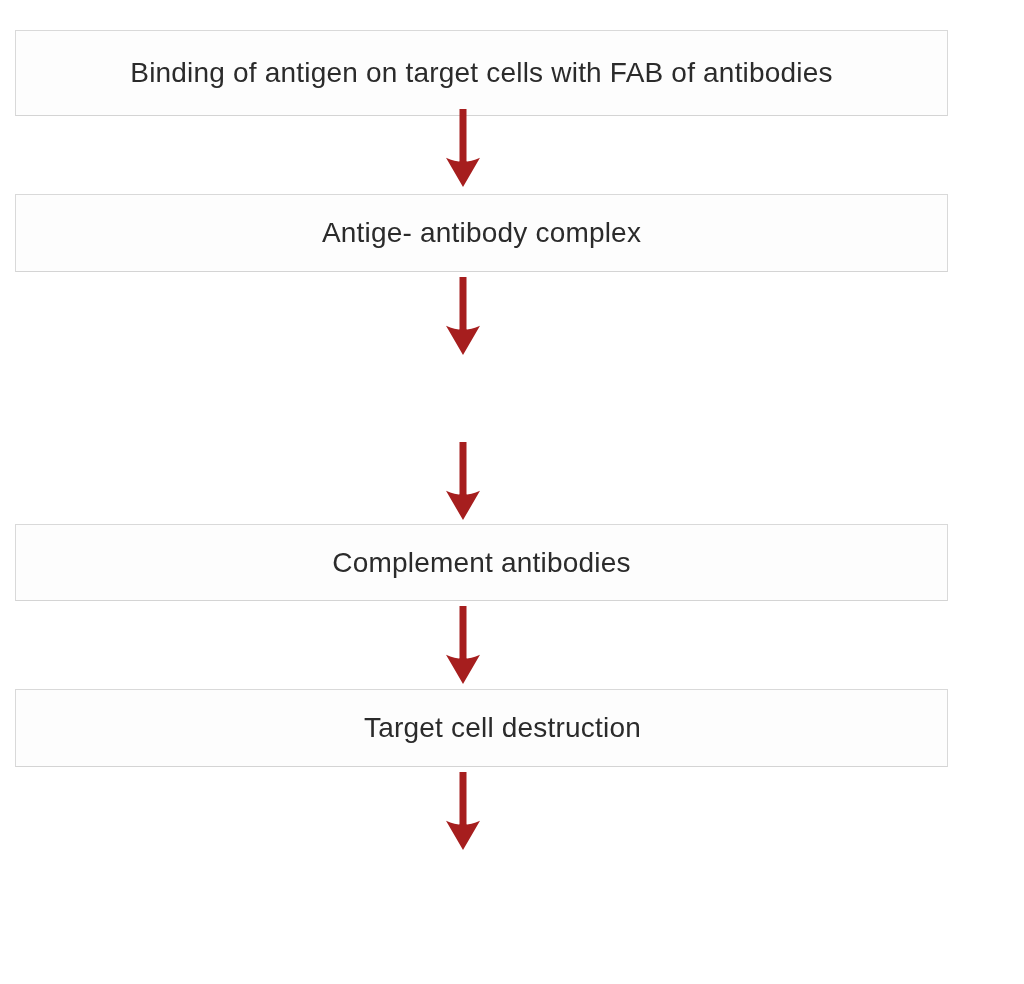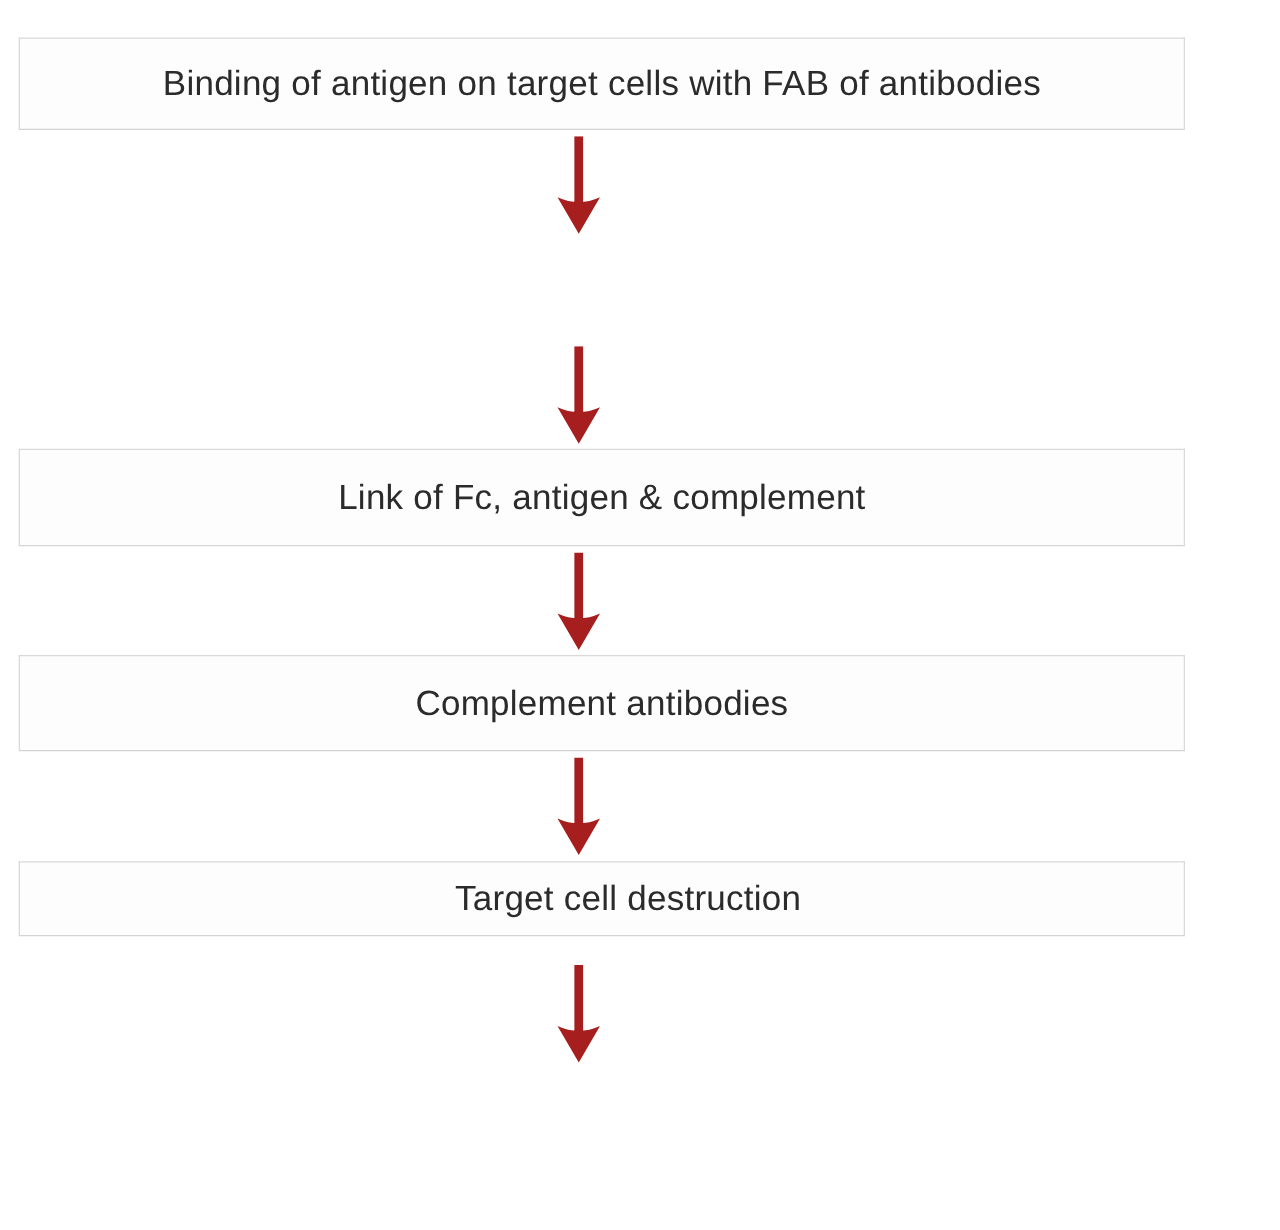--- a/index.html
+++ b/index.html
@@ -27,25 +27,25 @@
     align-items: center;
     justify-content: center;
   }
   .flow-step-label {
     font-size: 28px;
     color: #2b2b2b;
     letter-spacing: 0.2px;
     text-align: center;
     white-space: nowrap;
   }
-  .step-1 { top: 30px;  height: 74px; }
+  .step-1 { top: 30px;  height: 86px; }
   .step-2 { top: 194px; height: 78px; }
   .step-3 { top: 359px; height: 78px; }
   .step-4 { top: 524px; height: 77px; }
-  .step-5 { top: 689px; height: 60px; padding-left: 42px; }
+  .step-5 { top: 689px; height: 78px; padding-left: 42px; }
   .step-6 { top: 855px; height: 80px; }
 
   .arrow {
     position: absolute;
     left: 445px;
     width: 36px;
     height: 80px;
     display: block;
   }
   .arrow-1 { top: 109px; }
@@ -60,28 +60,28 @@
 <div class="canvas">
 
   <div class="flow-step step-1">
     <span class="flow-step-label">Binding of antigen on target cells with FAB of antibodies</span>
   </div>
 
   <svg class="arrow arrow-1" viewBox="0 0 36 82" preserveAspectRatio="none">
     <path d="M14.5,0 h7 v54 h-7 z M1,50 Q18,58 35,50 L18,80 Z" fill="#a61e1e"></path>
   </svg>
 
+  <div class="flow-step step-2">
+    <span class="flow-step-label">Antige- antibody complex</span>
+  </div>
 
   <svg class="arrow arrow-2" viewBox="0 0 36 82" preserveAspectRatio="none">
     <path d="M14.5,0 h7 v54 h-7 z M1,50 Q18,58 35,50 L18,80 Z" fill="#a61e1e"></path>
   </svg>
 
-  <div class="flow-step step-3">
-    <span class="flow-step-label">Link of Fc, antigen &amp; complement</span>
-  </div>
 
   <svg class="arrow arrow-3" viewBox="0 0 36 82" preserveAspectRatio="none">
     <path d="M14.5,0 h7 v54 h-7 z M1,50 Q18,58 35,50 L18,80 Z" fill="#a61e1e"></path>
   </svg>
 
   <div class="flow-step step-4">
     <span class="flow-step-label">Complement antibodies</span>
   </div>
 
   <svg class="arrow arrow-4" viewBox="0 0 36 82" preserveAspectRatio="none">

